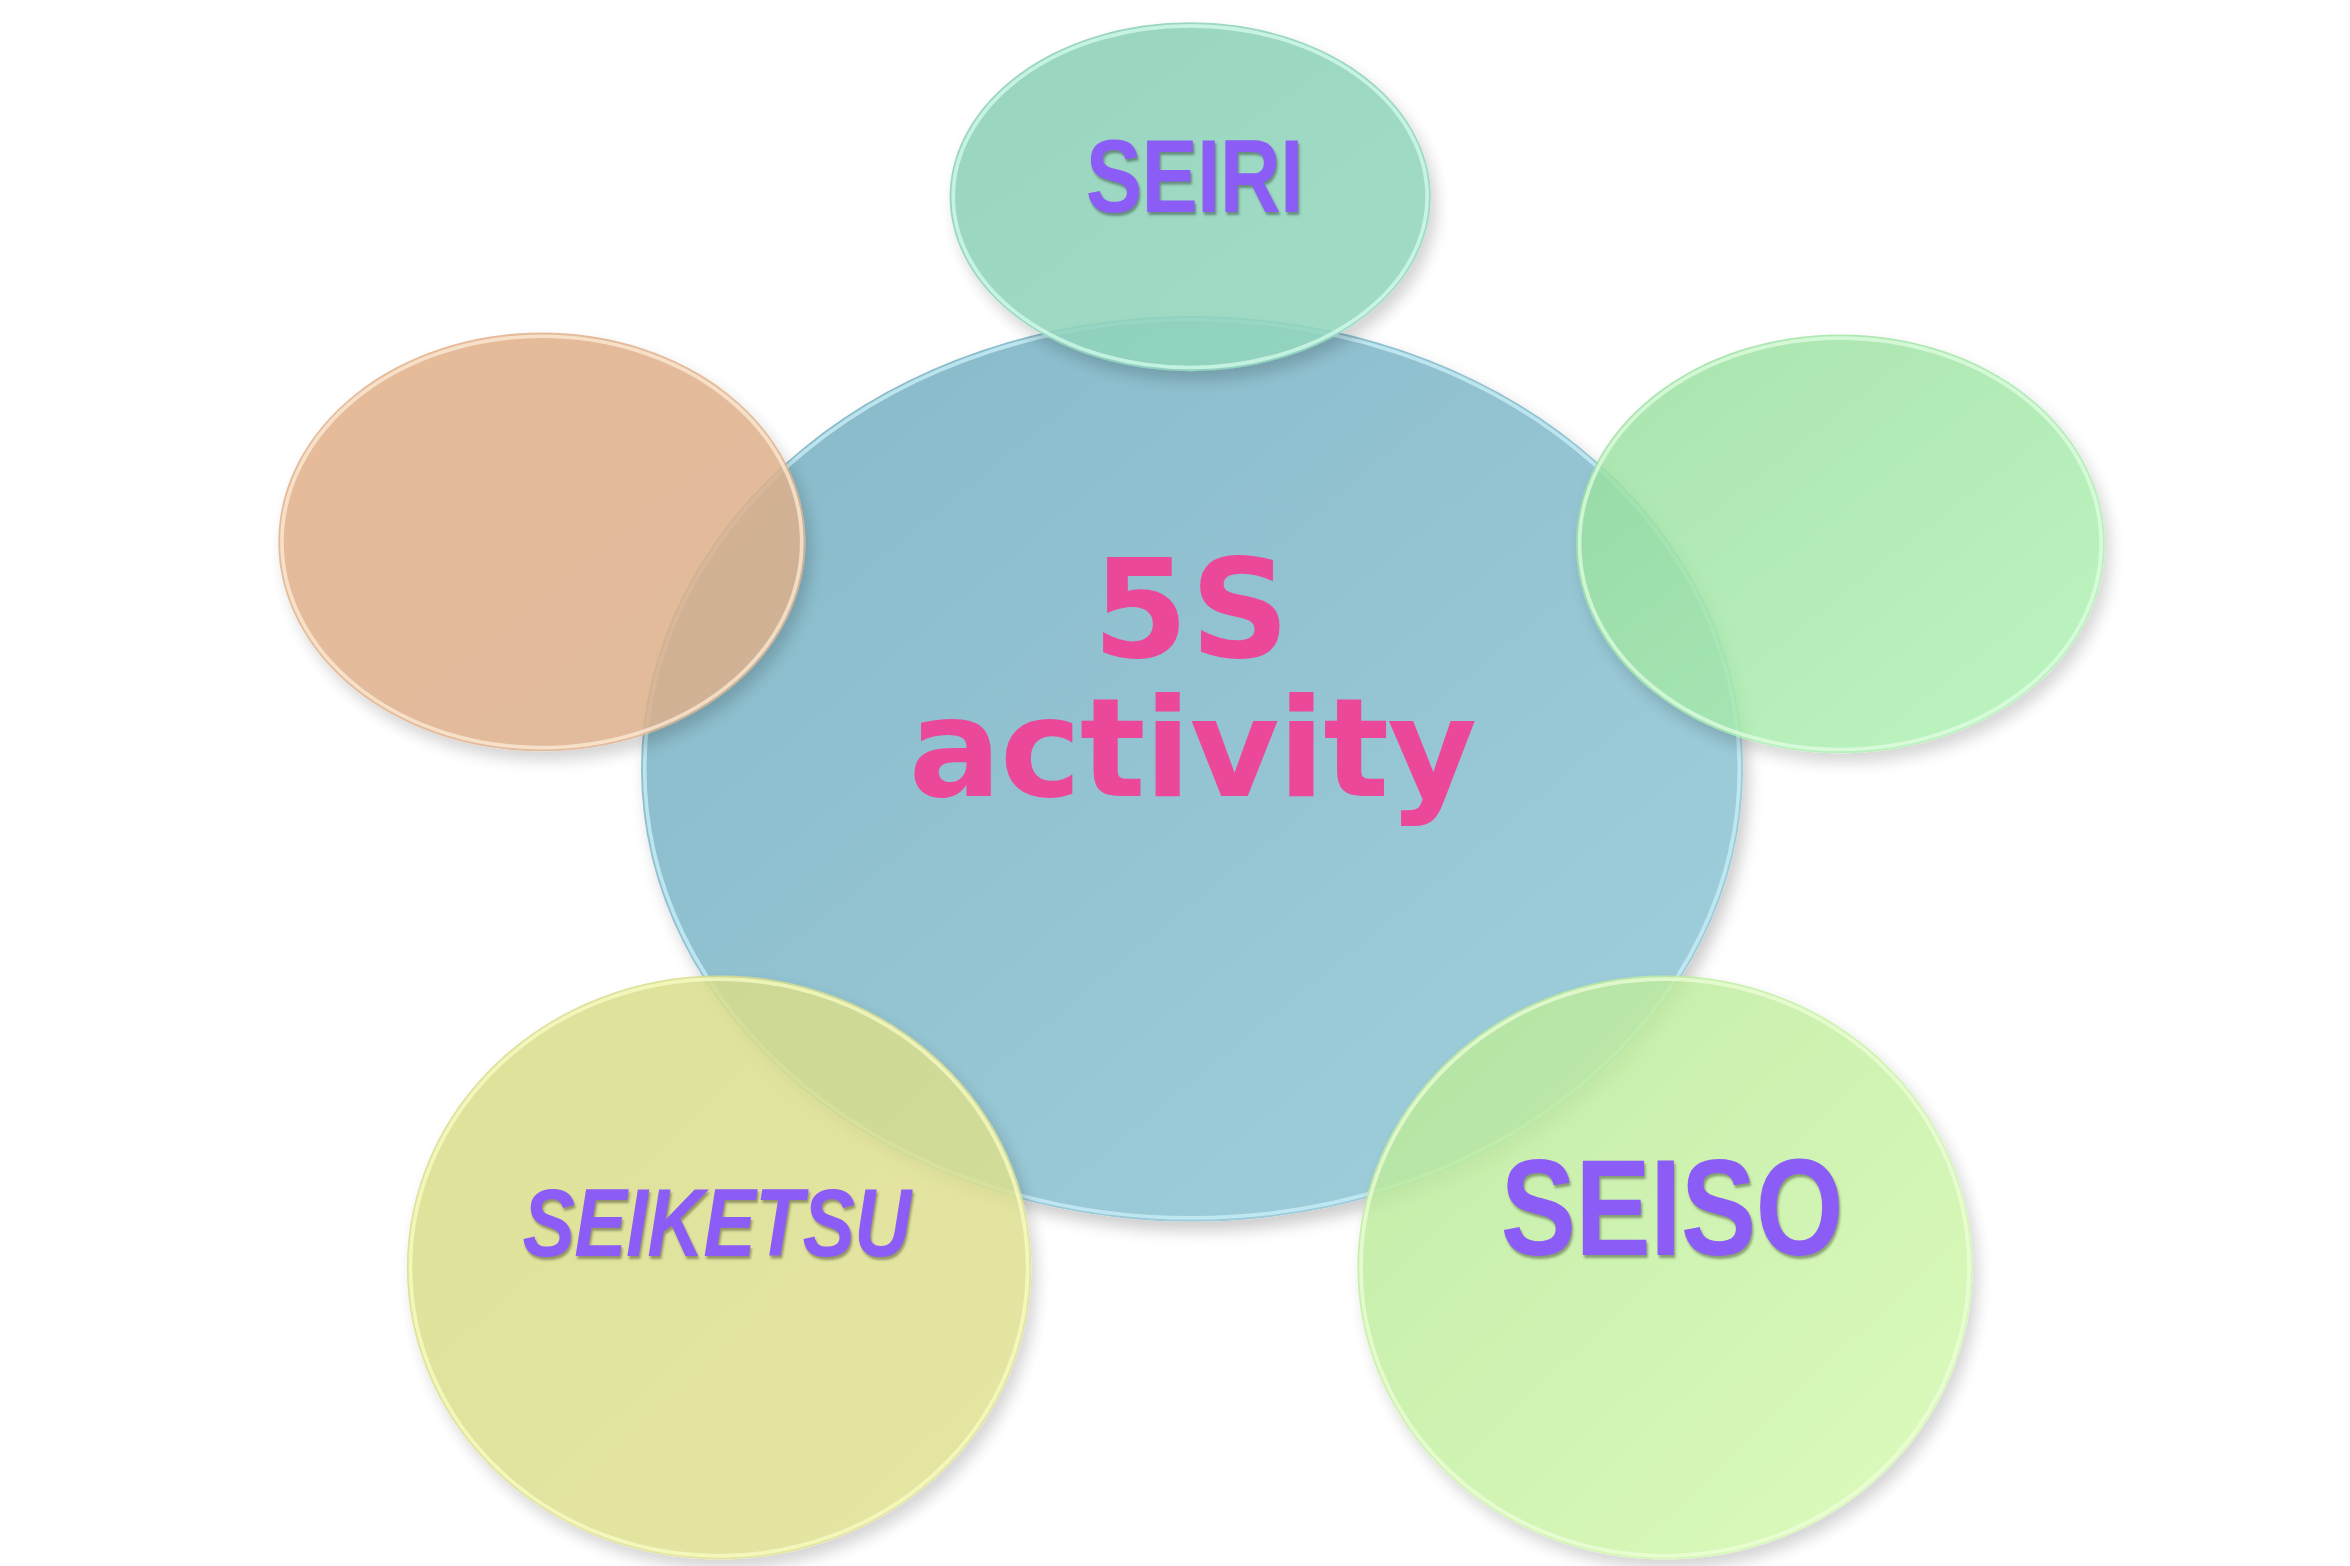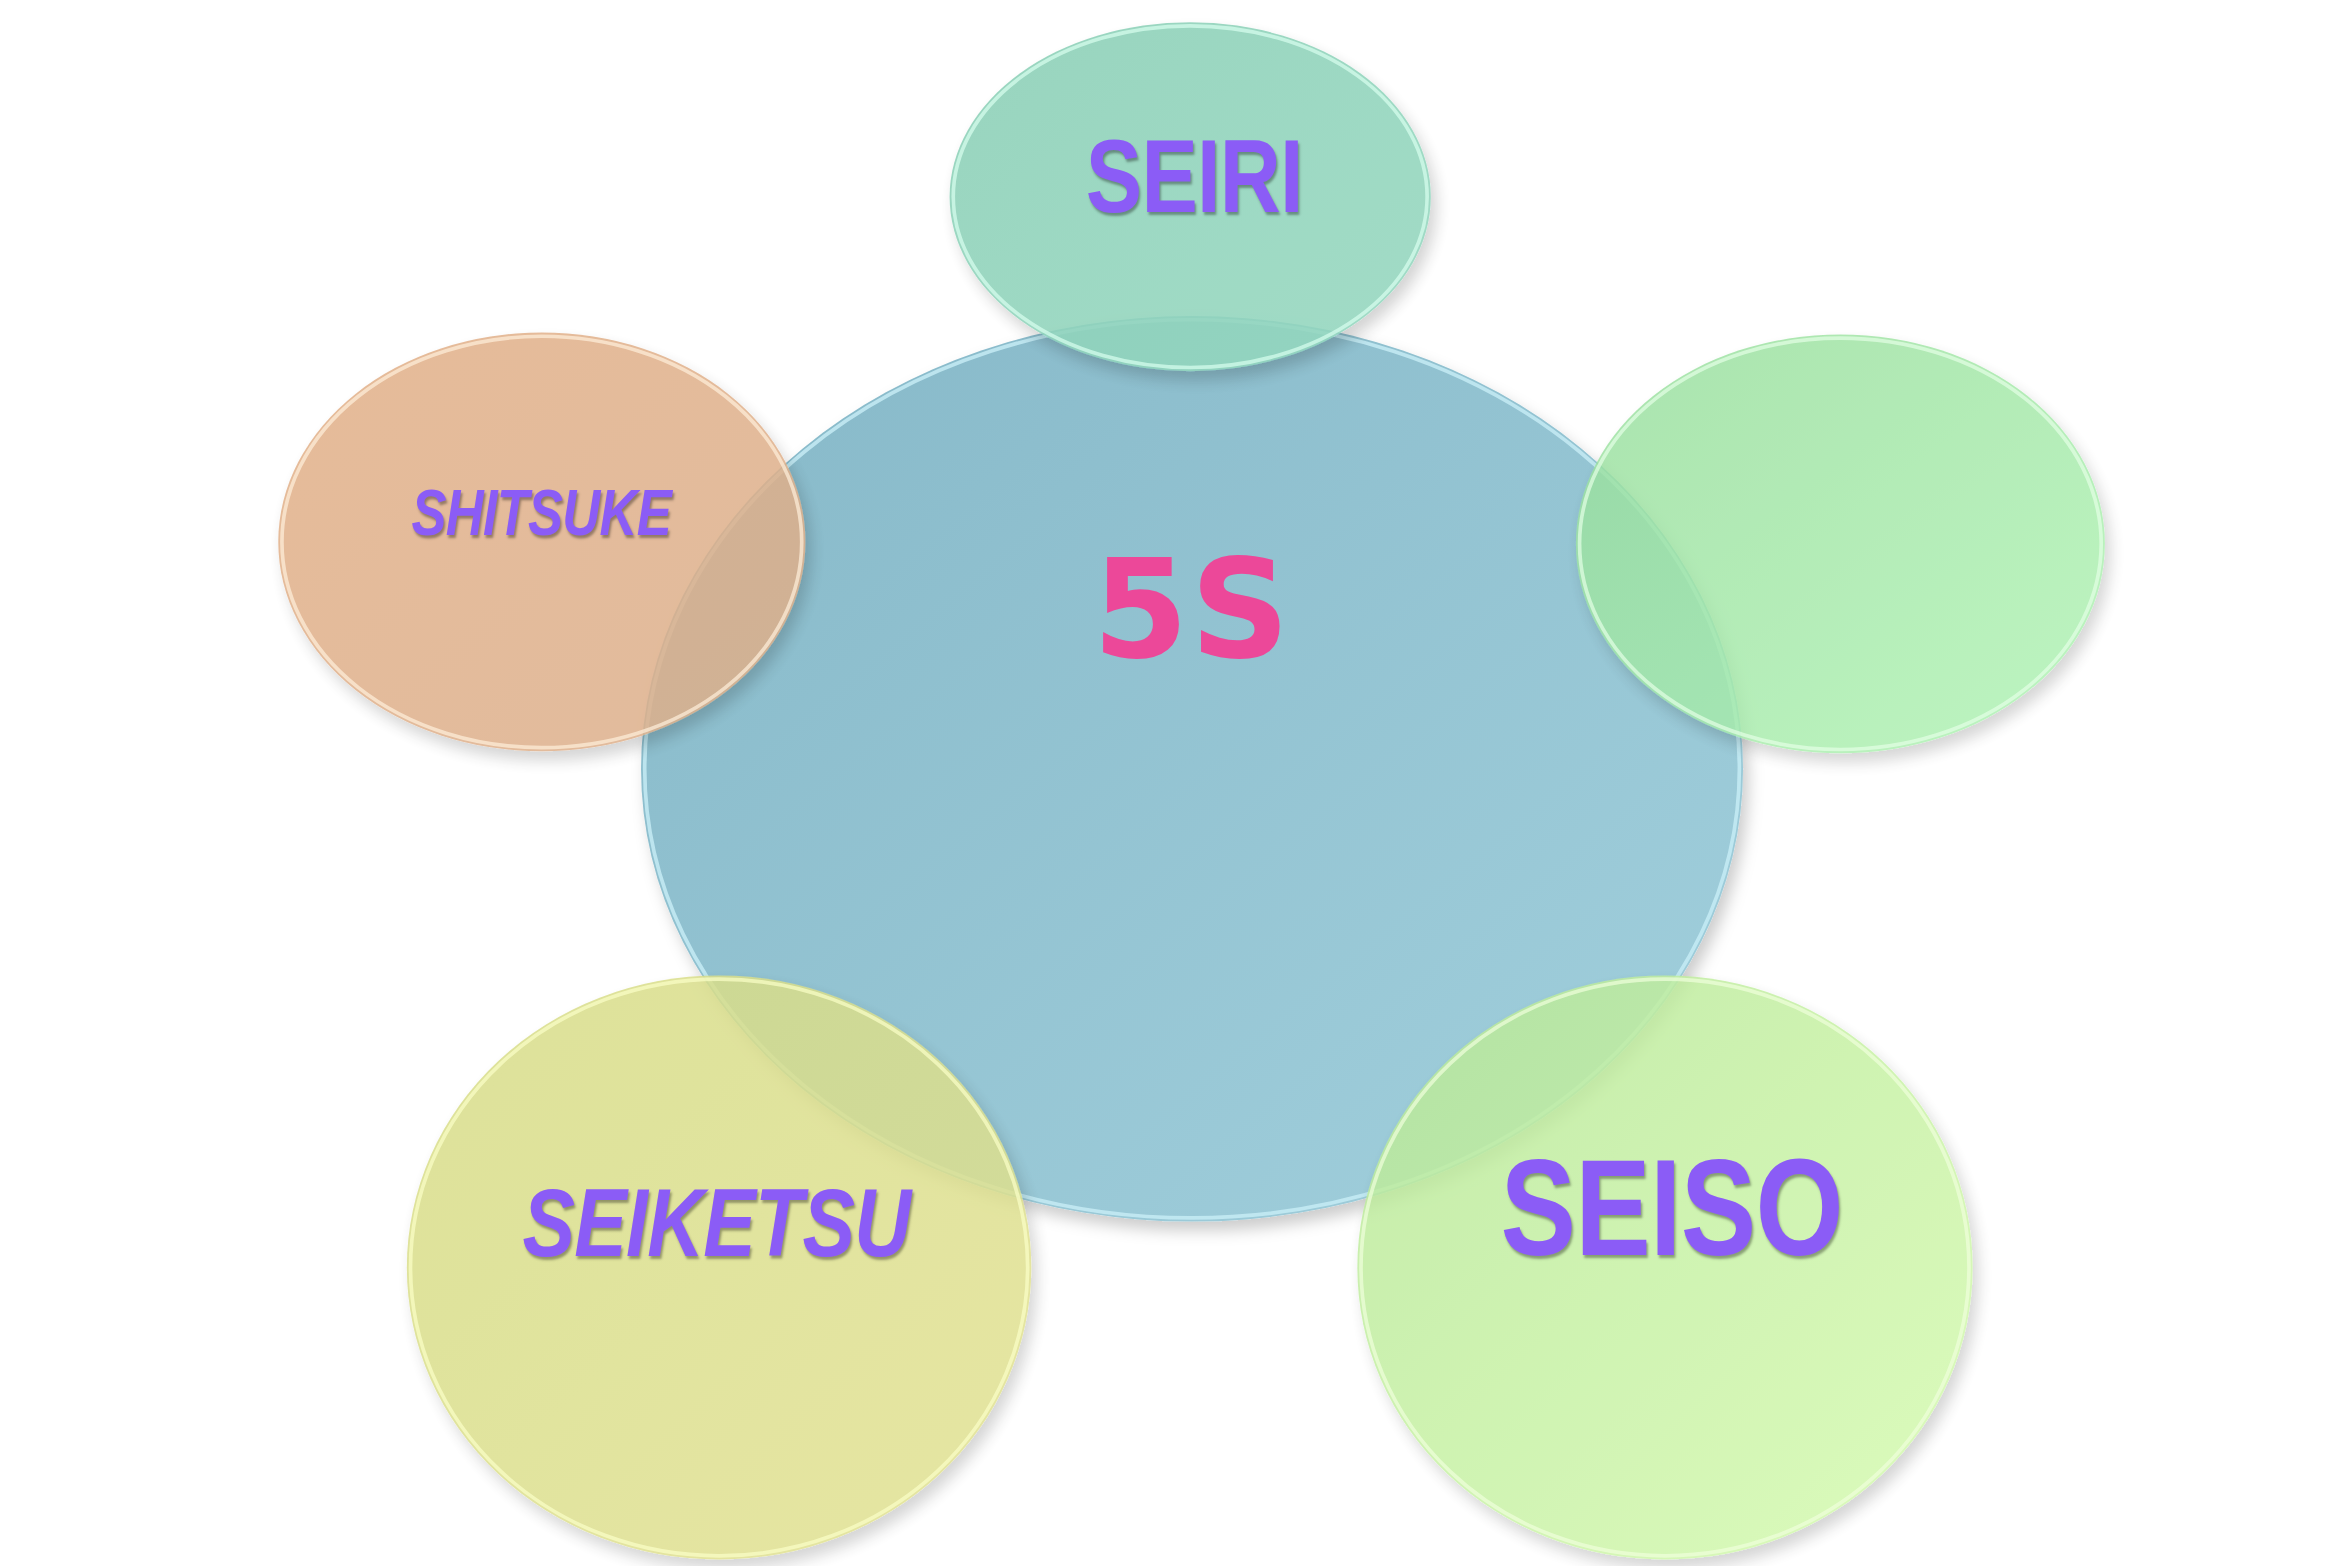--- a/index.html
+++ b/index.html
@@ -75,34 +75,30 @@
     </g>
 
     <g>
       <ellipse cx="1813" cy="1380" rx="335" ry="318" fill="url(#gSeiso)" opacity="0.84" filter="url(#shadow)"></ellipse>
       <ellipse cx="1813" cy="1380" rx="331" ry="314" fill="none" stroke="#efffdc" stroke-width="4" opacity="0.7"></ellipse>
     </g>
   </svg>
 
   <div class="center-label" style="left:880px; top:542px; width:624px;">
     <div style="font-size:138px; letter-spacing:1.8px;">5S</div>
+    <div style="font-size:138px; letter-spacing:-1.8px; margin-top:3.7px;">activity</div>
   </div>
 
   <div style="position:absolute; left:955px; top:118px; width:478px;">
     <div class="label" style="position:relative; font-size:103px;">
       <span class="condensed">SEIRI</span>
     </div>
   </div>
 
 
-  <div style="position:absolute; left:275px; top:476px; width:533px;">
-    <div class="label italic" style="position:relative; font-size:64px;">
-      <span class="condensed">SHITSUKE</span>
-    </div>
-  </div>
 
   <div style="position:absolute; left:1396px; top:1128px; width:551px;">
     <div class="label" style="position:relative; font-size:138px;">
       <span class="condensed">SEISO</span>
     </div>
   </div>
 
   <div style="position:absolute; left:459px; top:1168px; width:514px;">
     <div class="label italic" style="position:relative; font-size:96px;">
       <span class="condensed">SEIKETSU</span>

